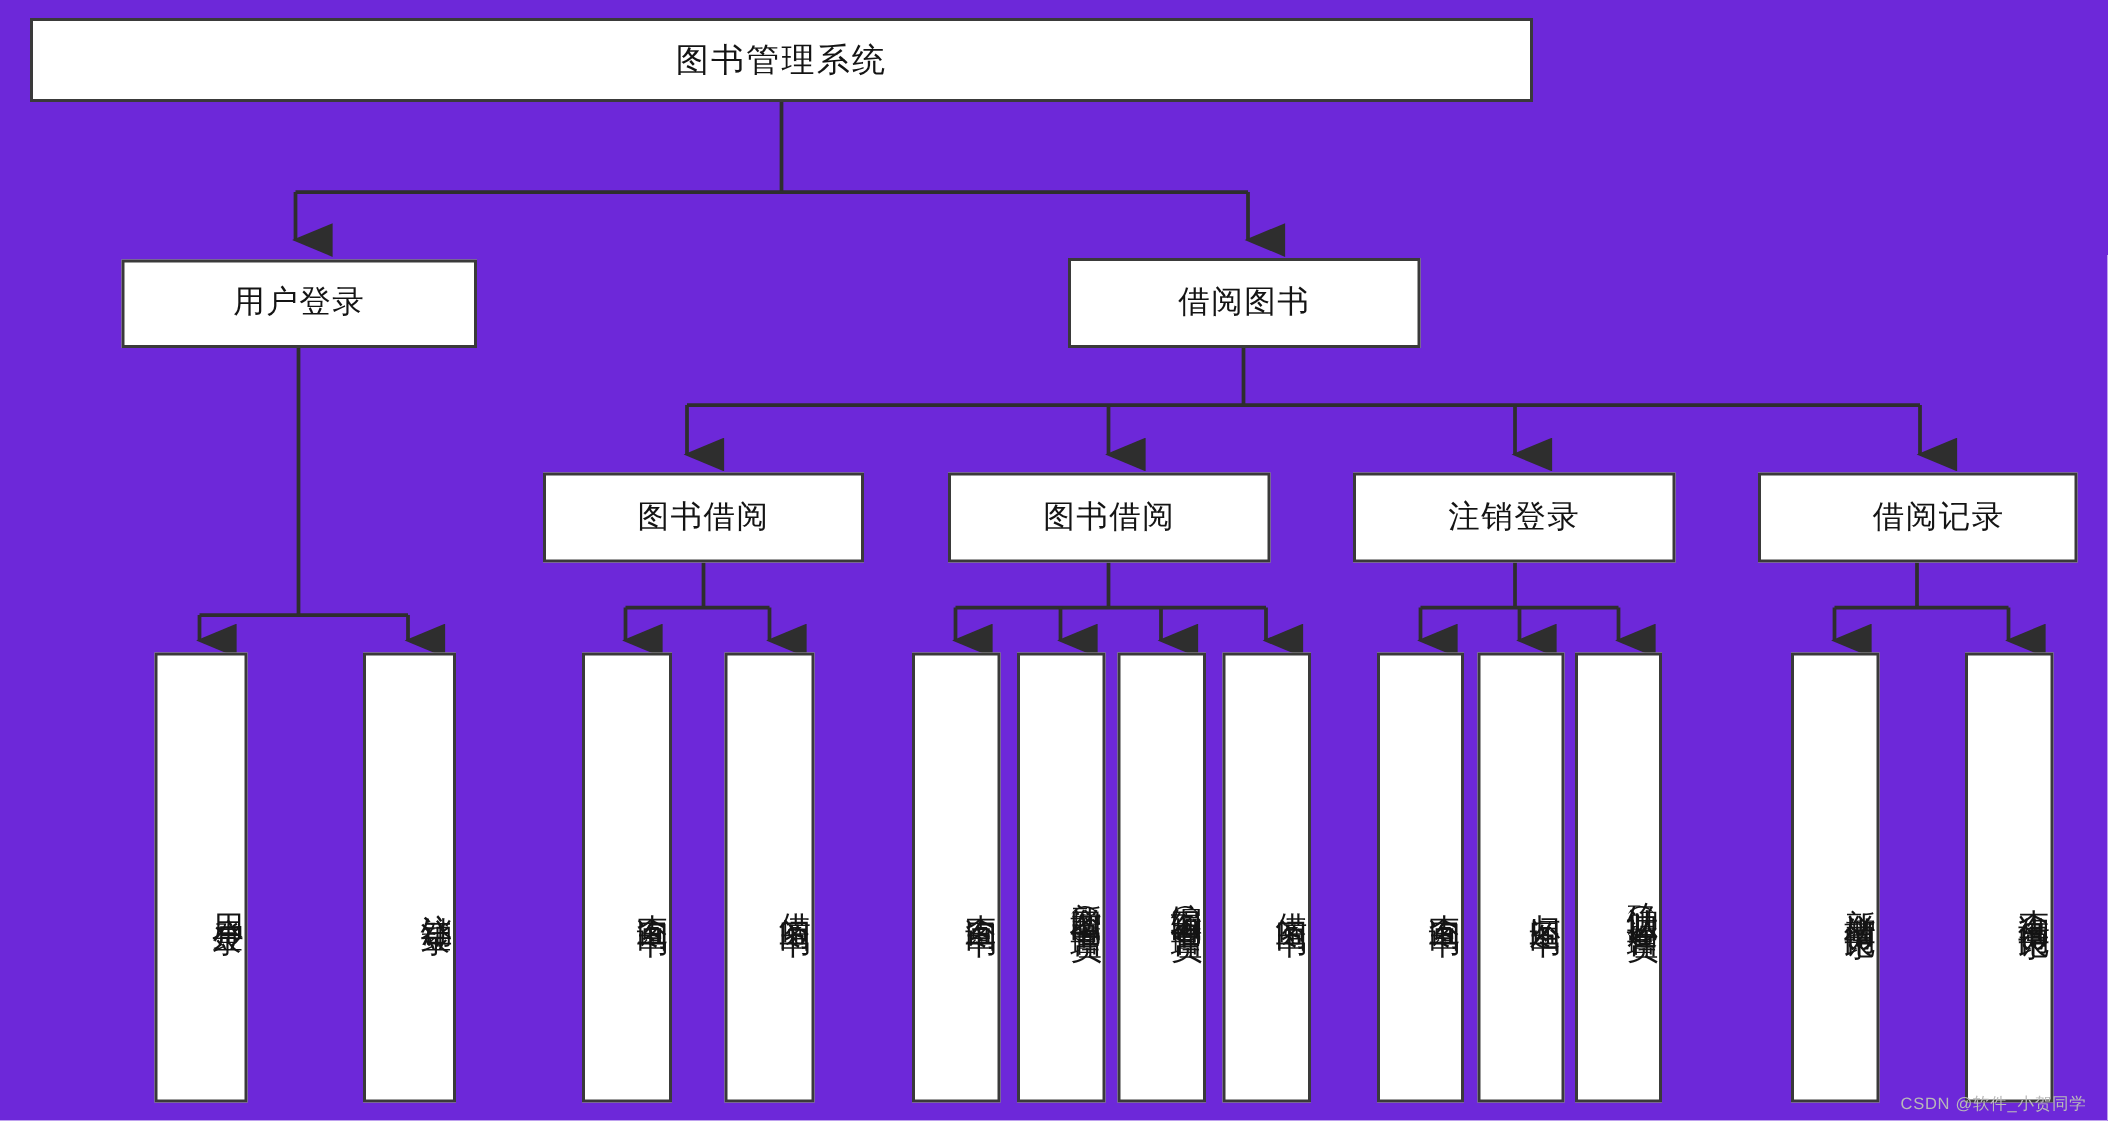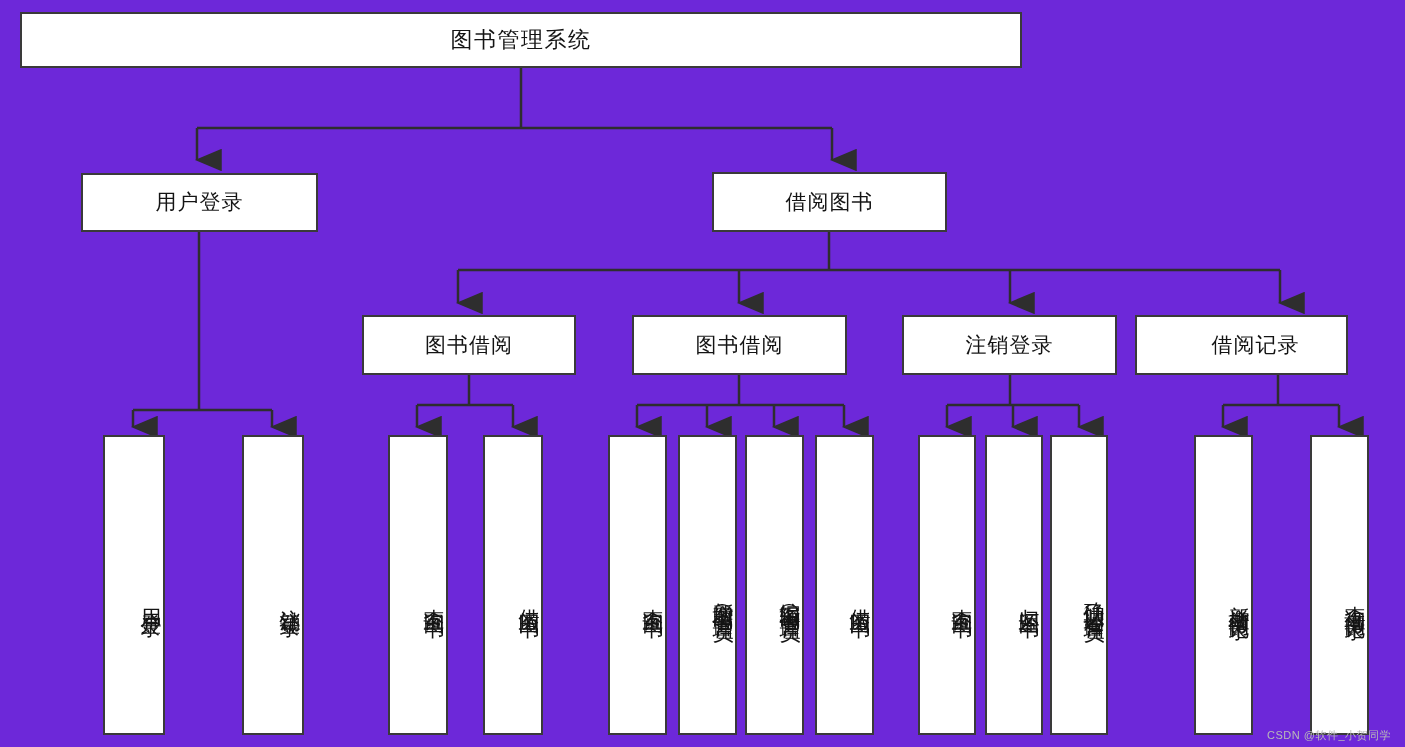--- a/index.html
+++ b/index.html
@@ -136,21 +136,21 @@
 
   <div class="node h" style="left:362px;top:315px;width:214px;height:60px;">
     <span>图书借阅</span>
   </div>
   <div class="node h" style="left:632px;top:315px;width:215px;height:60px;">
     <span>图书借阅</span>
   </div>
   <div class="node h" style="left:902px;top:315px;width:215px;height:60px;">
     <span>注销登录</span>
   </div>
-  <div class="node h" style="left:1135px;top:315px;width:213px;height:60px;padding-left:28px;">
+  <div class="node h" style="left:1172px;top:315px;width:213px;height:60px;padding-left:28px;">
     <span>借阅记录</span>
   </div>
 
   <div class="node v" style="left:103px;top:435px;width:62px;height:300px;">
     <span>用户登录</span>
   </div>
   <div class="node v" style="left:242px;top:435px;width:62px;height:300px;">
     <span>注销登录</span>
   </div>
 

